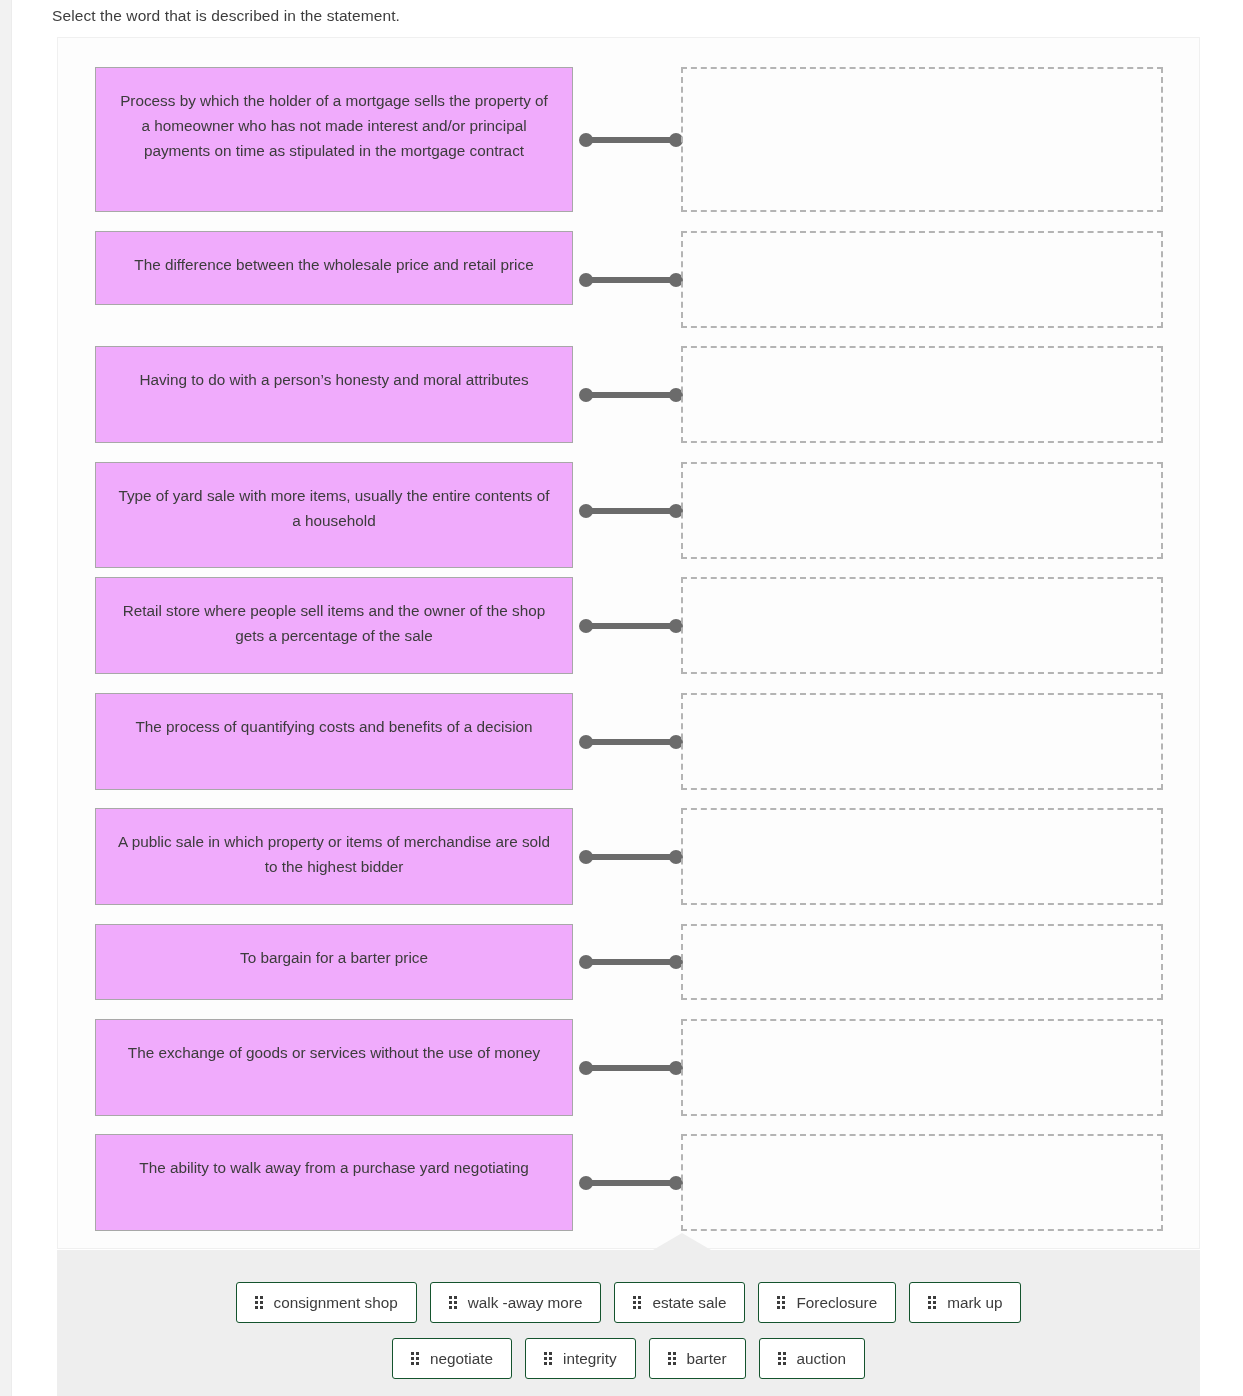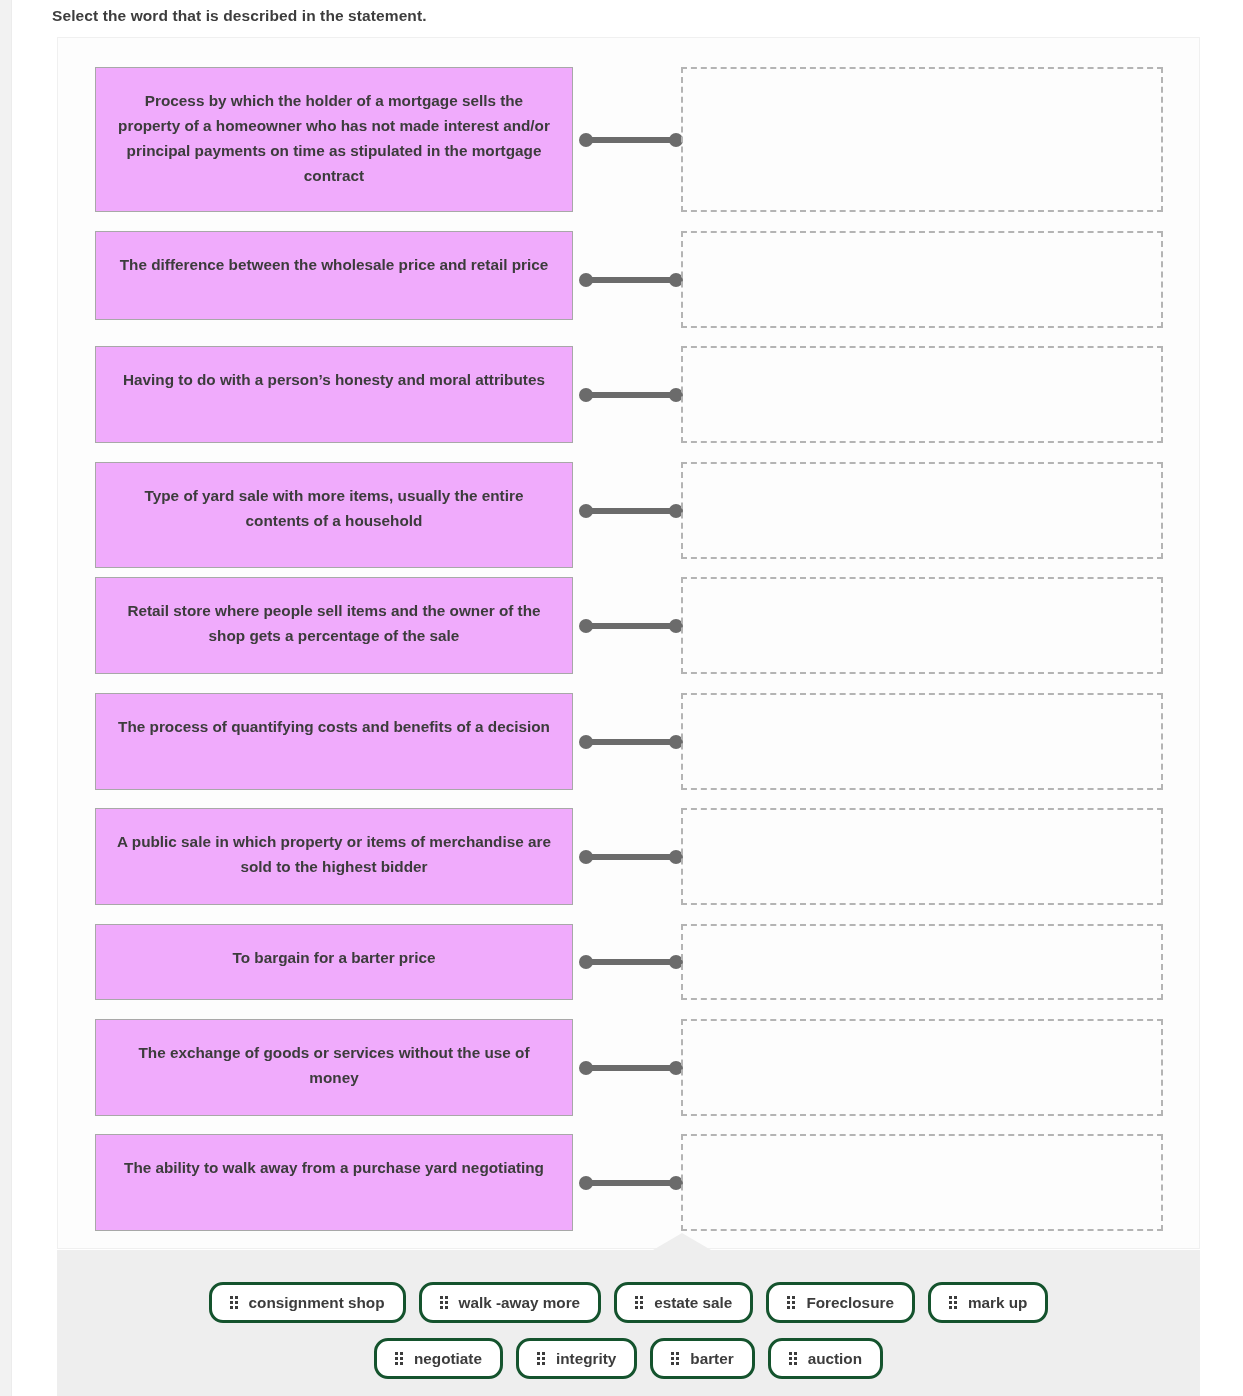--- a/index.html
+++ b/index.html
@@ -21,21 +21,21 @@
     position: absolute;
     left: 0; top: 0;
     width: 11px; height: 1396px;
     background: #f2f2f2;
     border-right: 1px solid #ececec;
   }
 
   #page {
     position: absolute;
     left: 0; top: 0;
-    width: 1243px; height: 1396px; font-weight: bold;
+    width: 1243px; height: 1396px;
   }
 
   #prompt {
     position: absolute;
     left: 52px;
     top: 6px;
     font-size: 15.5px;
     line-height: 20px;
     color: #3d3d3d;
     letter-spacing: 0.1px;
@@ -132,22 +132,22 @@
     display: flex;
     justify-content: center;
     align-items: center;
     gap: 13px;
   }
   #bank-row-1 { top: 32px; }
   #bank-row-2 { top: 88px; }
 
   .chip {
     background: #ffffff;
-    border: 3px solid #14532d;
-    border-radius: 14px;
+    border: 1px solid #14532d;
+    border-radius: 3px;
     height: 41px;
     padding: 0 18px;
     display: inline-flex;
     align-items: center;
     gap: 11px;
     font-size: 15.3px;
     color: #3c3c3c;
     box-sizing: border-box;
     cursor: grab;
     white-space: nowrap;
@@ -178,21 +178,21 @@
     <div id="rows-host">
         <div class="statement" style="top: 29px; height: 145px;">
           <div class="stext">Process by which the holder of a mortgage sells the property of a homeowner who has not made interest and/or principal payments on time as stipulated in the mortgage contract</div>
         </div>
         <div class="connector" style="top: 94.5px;">
           <span class="knob left"></span>
           <span class="bar"></span>
           <span class="knob right"></span>
         </div>
         <div class="dropzone" style="top: 29px; height: 145px;"></div>
-        <div class="statement" style="top: 193px; height: 89px;">
+        <div class="statement" style="top: 193px; height: 74px;">
           <div class="stext">The difference between the wholesale price and retail price</div>
         </div>
         <div class="connector" style="top: 234.5px;">
           <span class="knob left"></span>
           <span class="bar"></span>
           <span class="knob right"></span>
         </div>
         <div class="dropzone" style="top: 193px; height: 97px;"></div>
         <div class="statement" style="top: 308px; height: 97px;">
           <div class="stext">Having to do with a person’s honesty and moral attributes</div>

